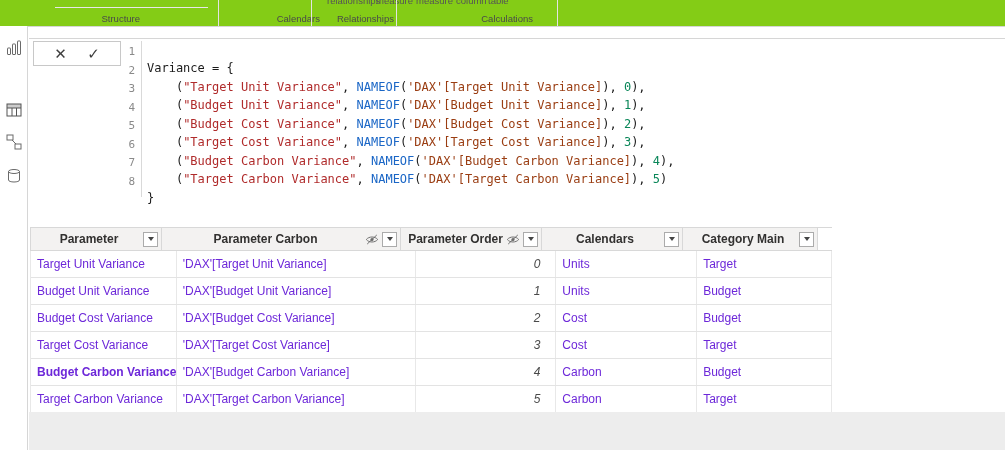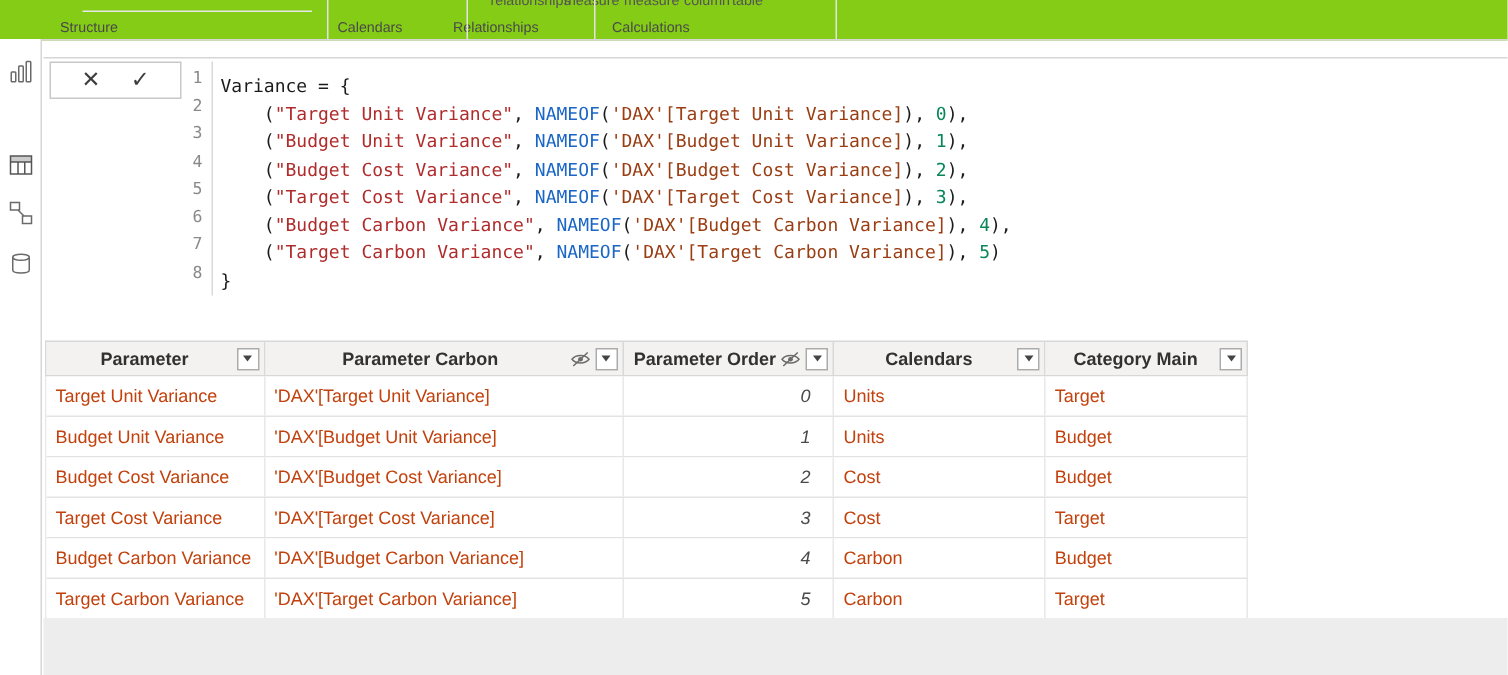--- a/index.html
+++ b/index.html
@@ -4,37 +4,37 @@
 <style>
   html,body{margin:0;padding:0;}
   body{
     width:1005px;height:450px;position:relative;overflow:hidden;
     background:#ffffff;font-family:"Liberation Sans",sans-serif;color:#333;
   }
   
   .ribbon{position:absolute;left:0;top:0;width:1005px;height:26px;background:#84cc16;
     border-bottom:1px solid #d6d6d6;overflow:hidden;}
   .cut{position:absolute;top:-5px;font-size:9.5px;color:#555;white-space:nowrap;}
-  .grp{position:absolute;bottom:2px;font-size:9.5px;color:#4a4a4a;text-align:left;white-space:nowrap;}
+  .grp{position:absolute;bottom:2px;font-size:9.5px;color:#4a4a4a;text-align:right;white-space:nowrap;}
   .vsep{position:absolute;top:0;width:1px;height:26px;background:#e3e3e3;}
   .hline{position:absolute;left:55px;top:7px;width:153px;height:1px;background:#e7e7e7;}
   
   .sidebar{position:absolute;left:0;top:26px;width:28px;height:424px;background:#fff;
     border-right:1px solid #d6d6d6;box-sizing:border-box;}
   .sidebtn{position:absolute;left:4px;width:20px;height:20px;display:flex;align-items:center;justify-content:center;cursor:pointer;}
   
   .formula{position:absolute;left:29px;top:38px;right:0;height:184px;background:#fff;border-top:1px solid #d6d6d6;}
   .cmdbox{position:absolute;left:4px;top:2px;width:86px;height:23px;border:1px solid #c8c8c8;
     display:flex;align-items:center;justify-content:space-evenly;background:#fff;}
   .xicon,.vicon{font-size:15px;color:#3d3d3d;line-height:1;cursor:pointer;}
   .gutter{position:absolute;left:88px;top:4px;width:18px;text-align:right;
     font-family:"DejaVu Sans Mono",monospace;font-size:11px;color:#8a8a8a;}
   .gutter .ln{height:18.5px;line-height:18.5px;}
   .gutsep{position:absolute;left:112px;top:2px;width:1px;height:156px;background:#d9d9d9;}
-  .code{position:absolute;left:118px;top:9px;right:4px;font-family:"DejaVu Sans Mono",monospace;
+  .code{position:absolute;left:118px;top:20px;right:4px;font-family:"DejaVu Sans Mono",monospace;
     font-size:12px;white-space:pre;}
   .code .cl{height:18.5px;line-height:18.5px;}
   .c-plain{color:var(--syntax-plain,#1b1b1b)}
   .c-str{color:var(--syntax-string,#b02b2b)}
   .c-fn{color:var(--syntax-function,#1a66c6)}
   .c-ref{color:var(--syntax-reference,#9a3d12)}
   .c-num{color:var(--syntax-number,#098658)}
   
   .grid{position:absolute;left:30px;top:227px;width:802px;}
   .thead{display:flex;border:1px solid #d8d8d8;border-right:none;height:22px;box-sizing:content-box;}
@@ -42,21 +42,21 @@
     background:var(--header-bg,#f3f2f1);height:22px;cursor:pointer;}
   .hlabel{flex:1;text-align:center;font-weight:700;font-size:12px;color:#323130;
     white-space:nowrap;overflow:hidden;padding-left:4px;}
   .hicons{display:flex;align-items:center;gap:3px;margin-right:3px;}
   .filterbtn{width:13px;height:13px;border:1px solid #ababab;background:#fff;
     display:flex;align-items:center;justify-content:center;cursor:pointer;}
   .tri{width:0;height:0;border-left:3px solid transparent;border-right:3px solid transparent;border-top:4px solid #444;}
   .tbody{border-left:1px solid #e8e8e8;}
   .trow{display:flex;height:26px;border-bottom:1px solid #e3e3e3;background:#fff;}
   .tcell{box-sizing:border-box;border-right:1px solid #e8e8e8;padding:0 6px;display:flex;align-items:center;
-    font-size:12px;color:#c2410c;white-space:nowrap;overflow:hidden;}
+    font-size:12px;color:#6d28d9;white-space:nowrap;overflow:hidden;}
   .ordcell{justify-content:flex-end;font-style:italic;color:#4a4a4a;padding-right:15px;}
   
   .bottomband{position:absolute;left:29px;top:412px;right:0;bottom:0;background:#ededed;}
 </style>
 </head>
 <body>
 
 <div class="ribbon">
   <span class="cut" style="left:327px">relationships</span>
   <span class="cut" style="left:376px">measure</span>
@@ -122,21 +122,21 @@
       <div class="ln">6</div>
       <div class="ln">7</div>
       <div class="ln">8</div>
     </div>
   <i class="gutsep"></i>
   <div class="code" id="code"><div class="cl"><span class="c-plain">Variance = {</span></div><div class="cl"><span class="c-plain">    (</span><span class="c-str">"Target Unit Variance"</span><span class="c-plain">, </span><span class="c-fn">NAMEOF</span><span class="c-plain">(</span><span class="c-ref">'DAX'[Target Unit Variance]</span><span class="c-plain">), </span><span class="c-num">0</span><span class="c-plain">),</span></div><div class="cl"><span class="c-plain">    (</span><span class="c-str">"Budget Unit Variance"</span><span class="c-plain">, </span><span class="c-fn">NAMEOF</span><span class="c-plain">(</span><span class="c-ref">'DAX'[Budget Unit Variance]</span><span class="c-plain">), </span><span class="c-num">1</span><span class="c-plain">),</span></div><div class="cl"><span class="c-plain">    (</span><span class="c-str">"Budget Cost Variance"</span><span class="c-plain">, </span><span class="c-fn">NAMEOF</span><span class="c-plain">(</span><span class="c-ref">'DAX'[Budget Cost Variance]</span><span class="c-plain">), </span><span class="c-num">2</span><span class="c-plain">),</span></div><div class="cl"><span class="c-plain">    (</span><span class="c-str">"Target Cost Variance"</span><span class="c-plain">, </span><span class="c-fn">NAMEOF</span><span class="c-plain">(</span><span class="c-ref">'DAX'[Target Cost Variance]</span><span class="c-plain">), </span><span class="c-num">3</span><span class="c-plain">),</span></div><div class="cl"><span class="c-plain">    (</span><span class="c-str">"Budget Carbon Variance"</span><span class="c-plain">, </span><span class="c-fn">NAMEOF</span><span class="c-plain">(</span><span class="c-ref">'DAX'[Budget Carbon Variance]</span><span class="c-plain">), </span><span class="c-num">4</span><span class="c-plain">),</span></div><div class="cl"><span class="c-plain">    (</span><span class="c-str">"Target Carbon Variance"</span><span class="c-plain">, </span><span class="c-fn">NAMEOF</span><span class="c-plain">(</span><span class="c-ref">'DAX'[Target Carbon Variance]</span><span class="c-plain">), </span><span class="c-num">5</span><span class="c-plain">)</span></div><div class="cl"><span class="c-plain">}</span></div></div>
 </div>
 
 <div class="grid">
   <div class="thead" id="thead">
-      <div class="hcell" style="width: 146px;">
+      <div class="hcell" style="width: 131px;">
         <span class="hlabel">Parameter</span>
         <span class="hicons">
           <span class="filterbtn">
             <i class="tri"></i>
           </span>
         </span>
       </div>
       <div class="hcell" style="width: 239px;">
         <span class="hlabel">Parameter Carbon</span>
         <span class="hicons">
@@ -207,21 +207,21 @@
         <div class="tcell" style="width: 135px;">Budget</div>
       </div>
       <div class="trow">
         <div class="tcell" style="width: 146px;">Target Cost Variance</div>
         <div class="tcell" style="width: 239px;">'DAX'[Target Cost Variance]</div>
         <div class="tcell ordcell" style="width: 141px;">3</div>
         <div class="tcell" style="width: 141px;">Cost</div>
         <div class="tcell" style="width: 135px;">Target</div>
       </div>
       <div class="trow">
-        <div class="tcell" style="width: 146px;">Budget Carbon Variance</div>
+        <div class="tcell" style="width: 146px; font-weight: bold;">Budget Carbon Variance</div>
         <div class="tcell" style="width: 239px;">'DAX'[Budget Carbon Variance]</div>
         <div class="tcell ordcell" style="width: 141px;">4</div>
         <div class="tcell" style="width: 141px;">Carbon</div>
         <div class="tcell" style="width: 135px;">Budget</div>
       </div>
       <div class="trow">
         <div class="tcell" style="width: 146px;">Target Carbon Variance</div>
         <div class="tcell" style="width: 239px;">'DAX'[Target Carbon Variance]</div>
         <div class="tcell ordcell" style="width: 141px;">5</div>
         <div class="tcell" style="width: 141px;">Carbon</div>

